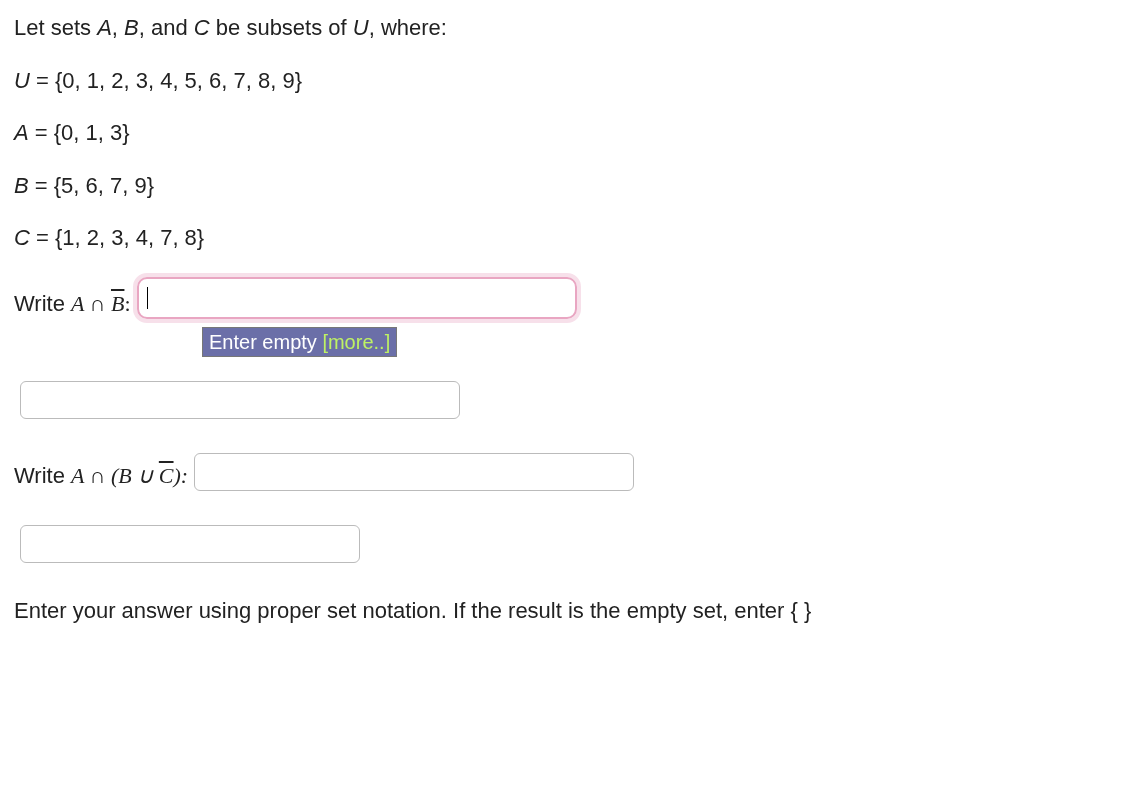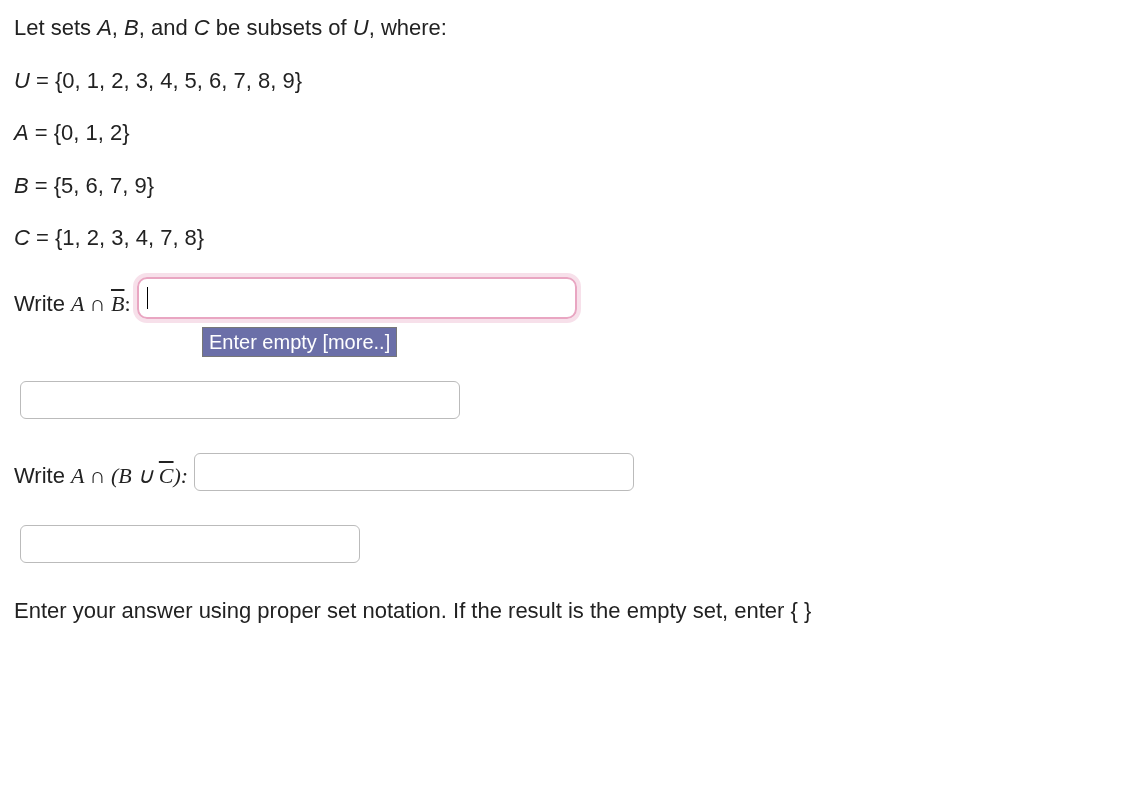--- a/index.html
+++ b/index.html
@@ -49,42 +49,42 @@
   }
   .tip-wrap { margin: 2px 0 24px 188px; }
   .tip {
     display: inline-block;
     background: #6b6fa8;
     color: #fff;
     padding: 1px 6px;
     font-size: 20px;
     border: 1px solid #777;
   }
-  .tip .more { color: #ffffff; }
+  .tip .more { color: #bef264; }
   .instr { margin-top: 4px; }
 </style>
 </head>
 <body>
 
 <p>
   <span>Let sets </span>
   <span class="ital">A</span><span>, </span>
   <span class="ital">B</span><span>, and </span>
   <span class="ital">C</span><span> be subsets of </span>
   <span class="ital">U</span><span>, where:</span>
 </p>
 
 <p>
   <span class="ital">U</span>
   <span> = {0, 1, 2, 3, 4, 5, 6, 7, 8, 9}</span>
 </p>
 
 <p>
   <span class="ital">A</span>
-  <span> = {0, 1, 2}</span>
+  <span> = {0, 1, 3}</span>
 </p>
 
 <p>
   <span class="ital">B</span>
   <span> = {5, 6, 7, 9}</span>
 </p>
 
 <p>
   <span class="ital">C</span>
   <span> = {1, 2, 3, 4, 7, 8}</span>

